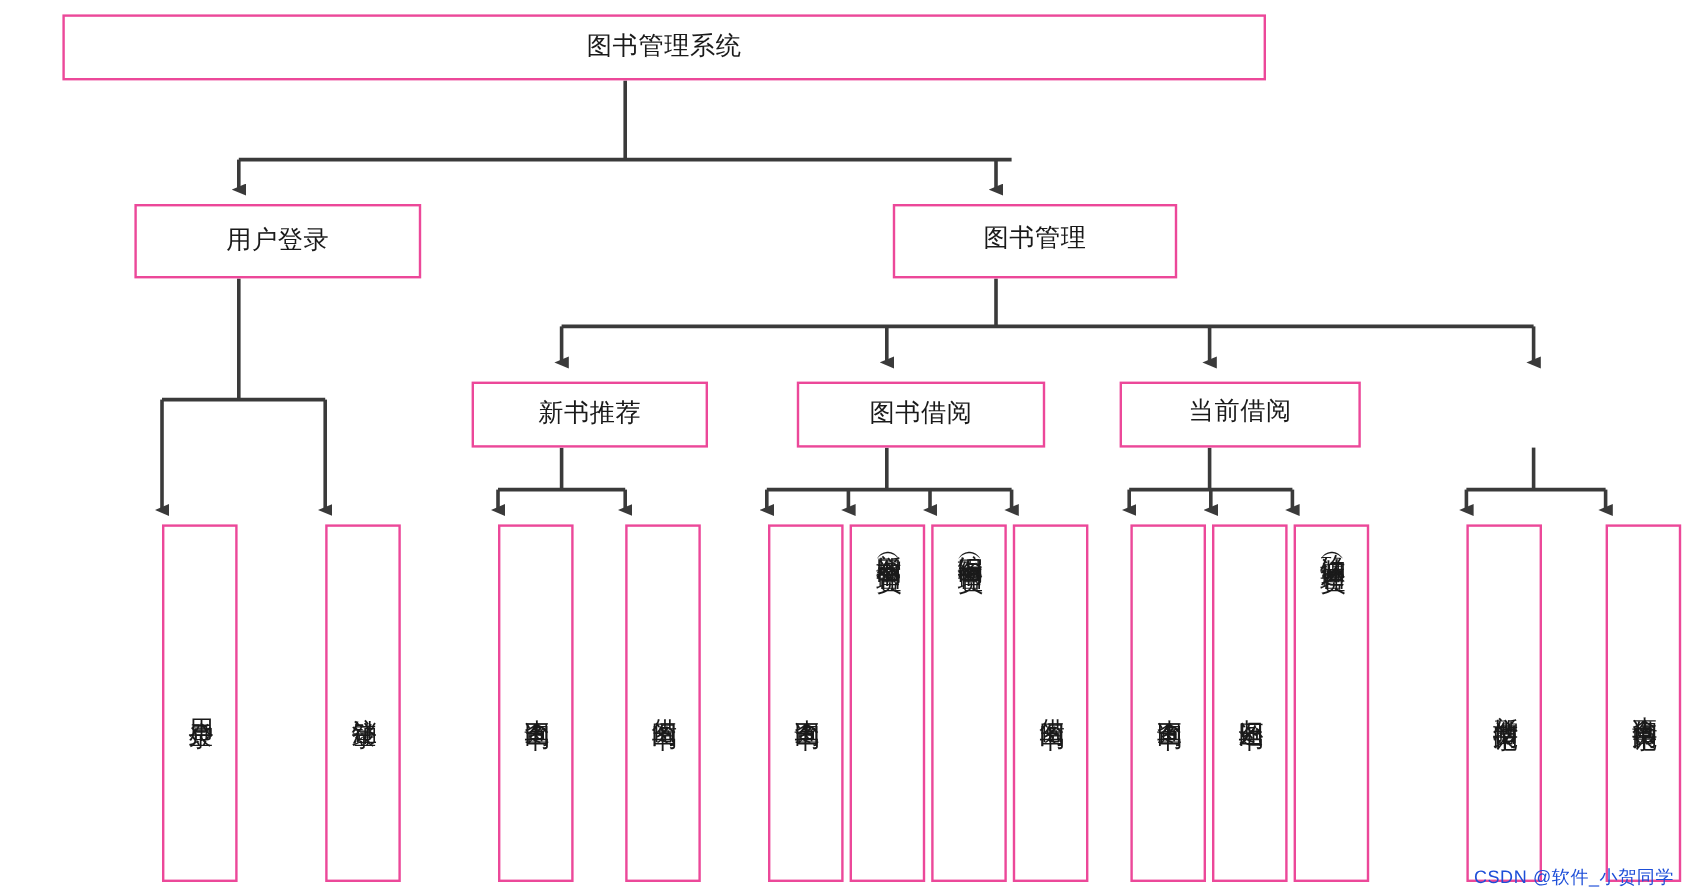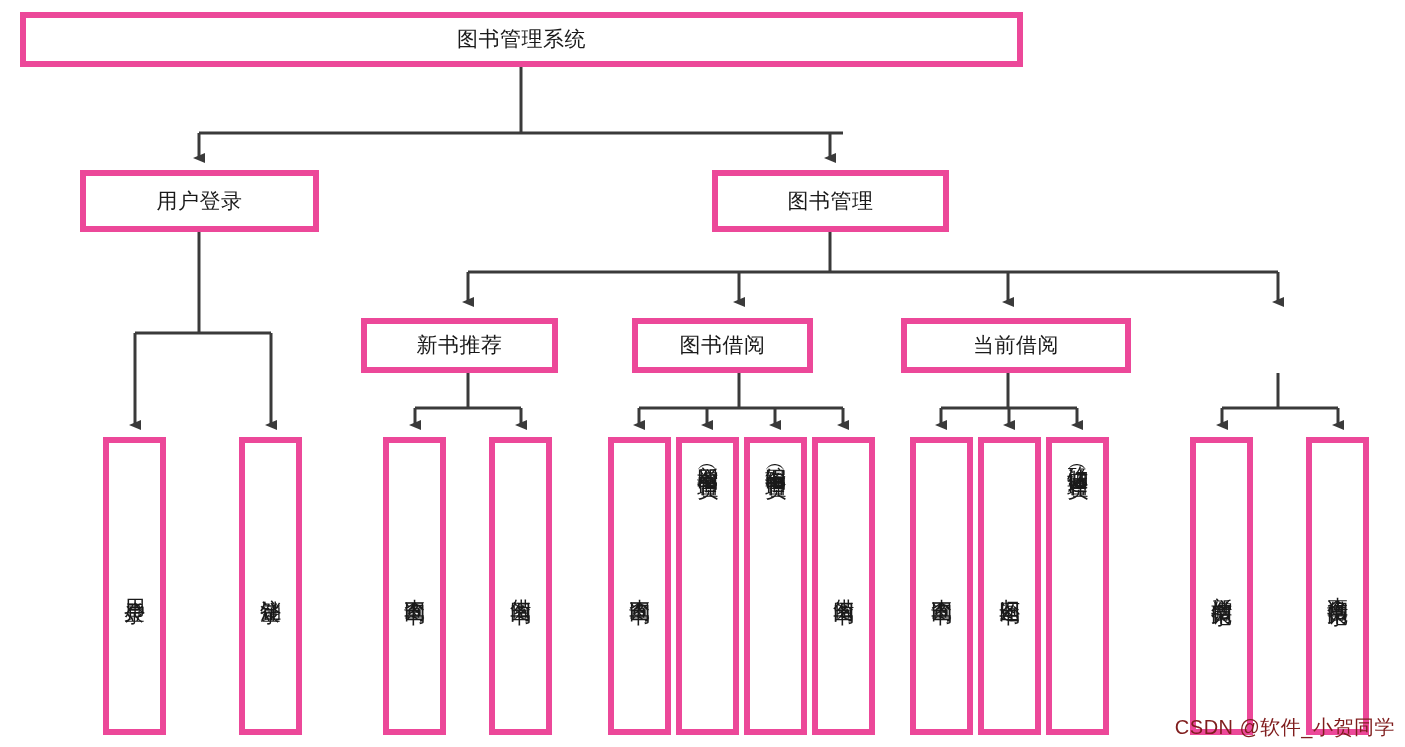--- a/index.html
+++ b/index.html
@@ -22,25 +22,26 @@
     left: 0;
     top: 0;
     width: 1405px;
     height: 747px;
     pointer-events: none;
   }
   .node {
     position: absolute;
     box-sizing: border-box;
     background: #ffffff;
-    border: 6px solid #ec4899;
+    border: 2px solid #ec4899;
     display: flex;
     align-items: center;
     justify-content: center;
     color: #1a1a1a;
+    margin-left: 32px;
   }
   .node .label {
     font-size: 21px;
     line-height: 1.25;
     letter-spacing: 0.5px;
     white-space: nowrap;
   }
   .leaf {
     align-items: flex-start;
     justify-content: center;
@@ -55,22 +56,22 @@
     white-space: nowrap;
   }
   .leaf.v-center {
     align-items: center;
     padding-top: 0;
   }
   .watermark {
     position: absolute;
     right: 10px;
     bottom: 6px;
-    font-size: 20px;
-    color: #7f1d1d;
+    font-size: 15px;
+    color: #1d4ed8;
     letter-spacing: 0.5px;
     white-space: nowrap;
   }
 </style>
 </head>
 <body>
 
 <div id="canvas">
 
   <svg class="wires" viewBox="0 0 1405 747">
@@ -124,33 +125,33 @@
   </svg>
 
   <div class="node" style="left:20px; top:12px; width:1003px; height:55px;">
     <span class="label">图书管理系统</span>
   </div>
 
   <div class="node" style="left:80px; top:170px; width:239px; height:62px;">
     <span class="label">用户登录</span>
   </div>
 
-  <div class="node" style="left:712px; top:170px; width:237px; height:62px;">
+  <div class="node" style="left:712px; top:170px; width:237px; height:62px;font-family:Liberation Mono, monospace;">
     <span class="label">图书管理</span>
   </div>
 
   <div class="node" style="left:361px; top:318px; width:197px; height:55px;">
     <span class="label">新书推荐</span>
   </div>
 
-  <div class="node" style="left:632px; top:318px; width:181px; height:55px;">
+  <div class="node" style="left:632px; top:318px; width:207px; height:55px;">
     <span class="label">图书借阅</span>
   </div>
 
-  <div class="node" style="left:901px; top:318px; width:230px; height:55px;">
+  <div class="node" style="left:901px; top:318px; width:201px; height:55px;font-family:Liberation Mono, monospace;">
     <span class="label">当前借阅</span>
   </div>
 
 
   <div class="node leaf v-center" style="left:103px; top:437px; width:63px; height:298px;">
     <span class="label">用户登录</span>
   </div>
 
   <div class="node leaf v-center" style="left:239px; top:437px; width:63px; height:298px;">
     <span class="label">注销登录</span>

